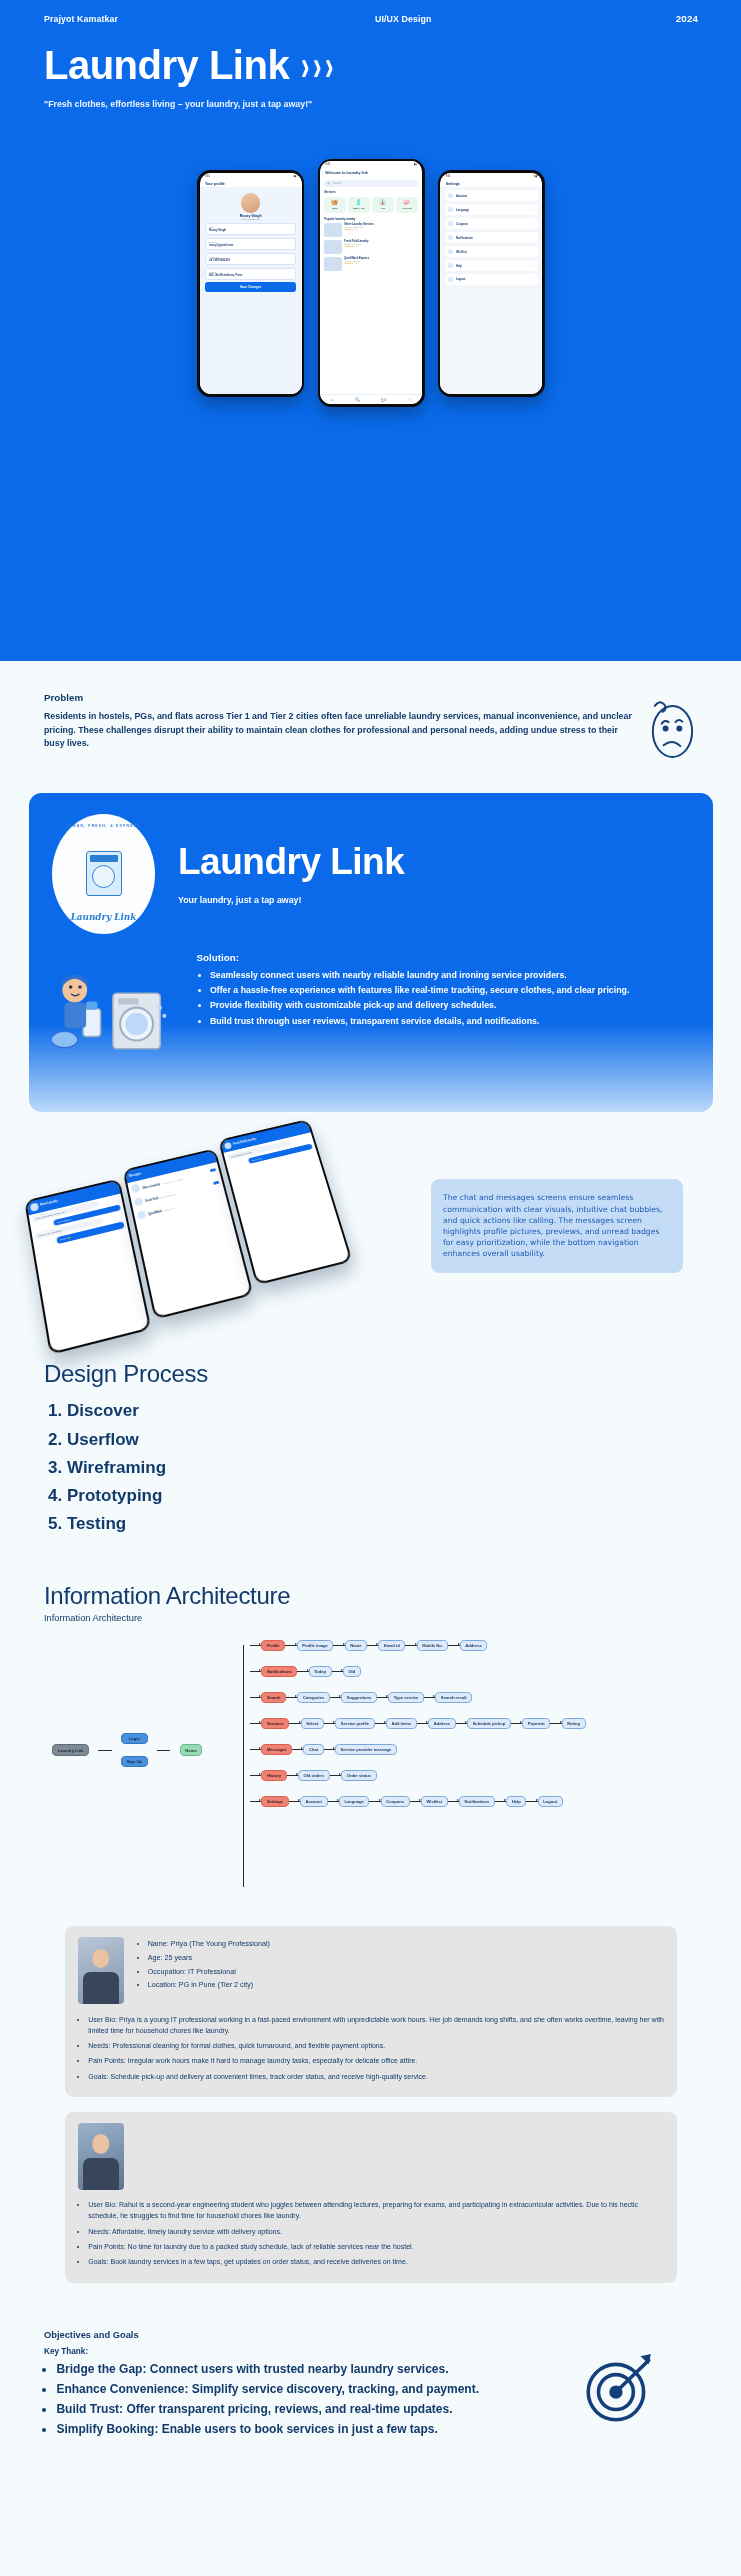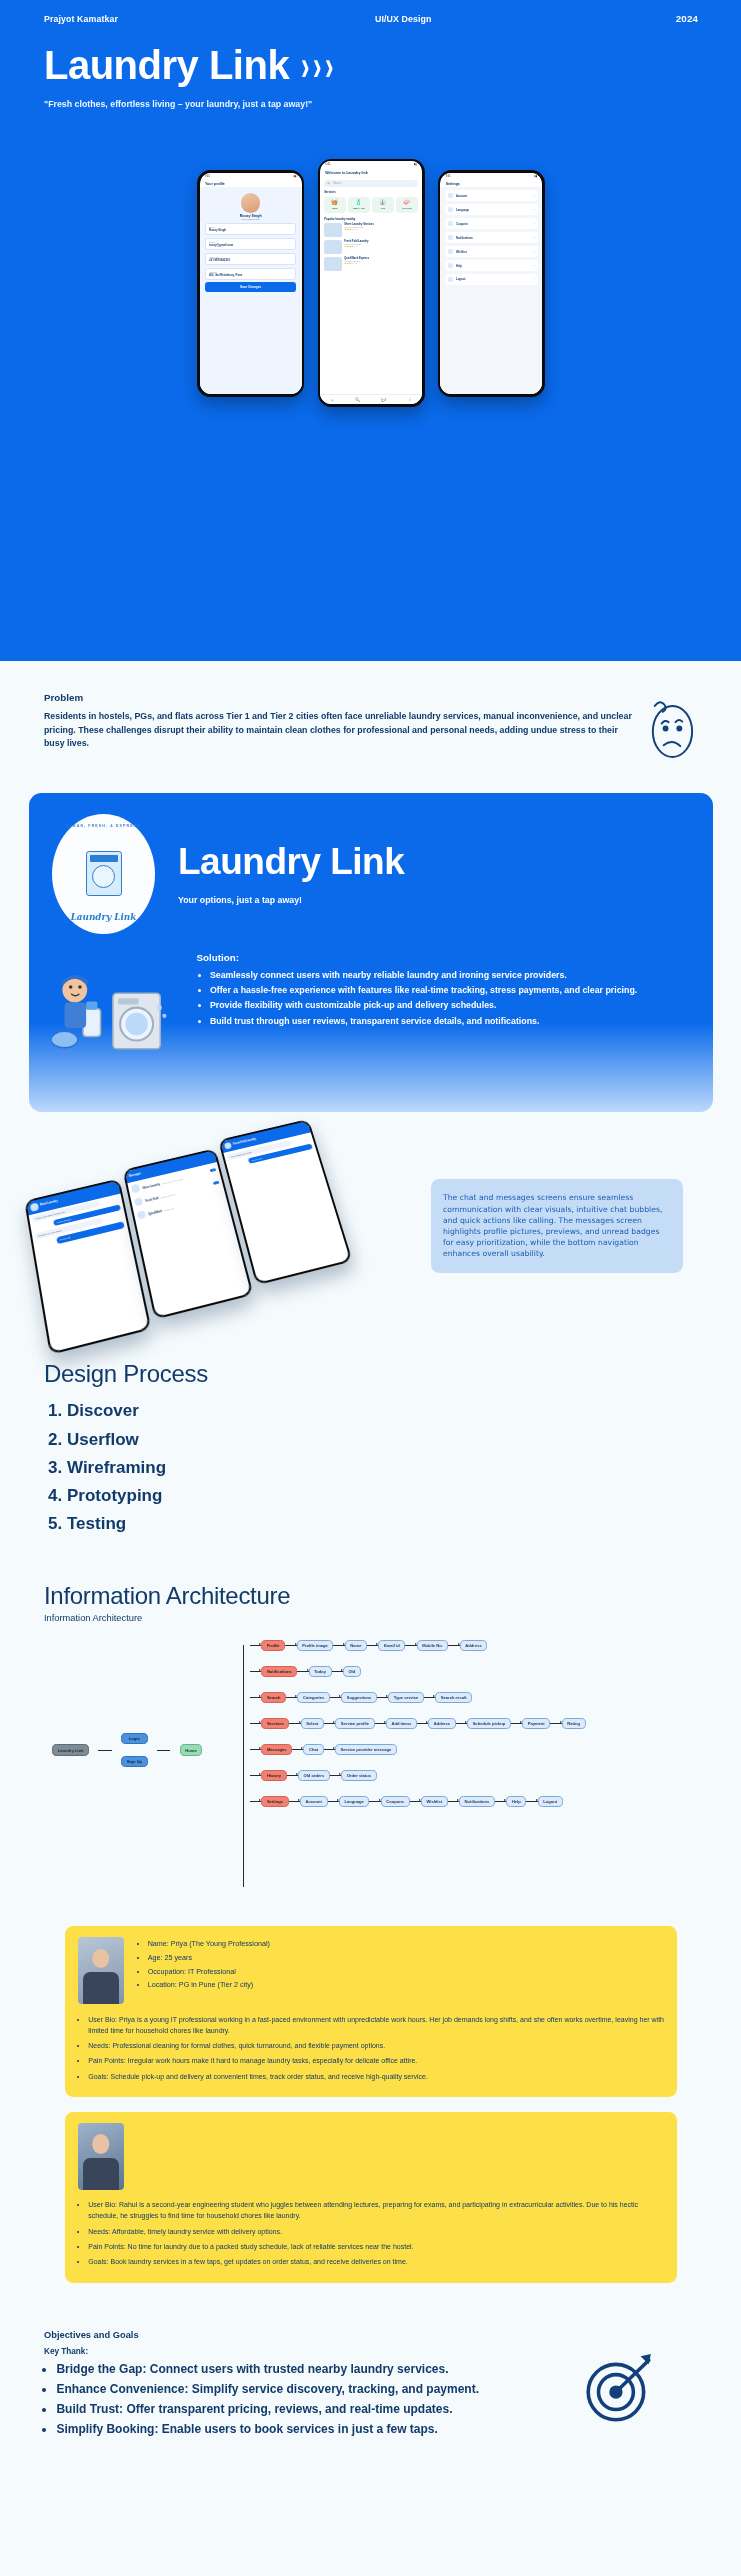--- a/index.html
+++ b/index.html
@@ -257,21 +257,21 @@
     border-left:2.6px solid #2b2b2b; border-top:1.8px solid transparent; border-bottom:1.8px solid transparent;
   }
   .ia-trunk {
     position:absolute; left:199px; top:12.4px; width:0.8px; height:242px; background:#2b2b2b;
   }
 
   
   .up { padding:20.6px 44px 10.3px; }
   .up h2 { font-size:24px; font-weight:400; letter-spacing:-0.3px; margin-bottom:11.3px; }
   .persona {
-    background:#fde047; border-radius:8.2px; padding:11.3px 13.4px;
+    background:#e5e5e5; border-radius:8.2px; padding:11.3px 13.4px;
     margin:0 20.6px 14.4px 20.6px;
   }
   .persona .top { display:flex; gap:13.4px; align-items:flex-start; }
   .ph-img {
     width:46px; height:67px; border-radius:4.1px; flex:0 0 46px;
     background:linear-gradient(160deg,#b9c7d8,#7f93ab);
     position:relative; overflow:hidden;
   }
   .ph-img.f2 { background:linear-gradient(160deg,#9db3cb,#5d7490); }
   .ph-img .head { position:absolute; left:50%; top:11.3px; transform:translateX(-50%);
@@ -502,21 +502,21 @@
         <div class="logo-badge">
           <div class="ring-txt">CLEAN, FRESH, &amp; EXPRESS</div>
           <div class="wm">
             <div class="panel"></div>
             <div class="drum"></div>
           </div>
           <div class="script">Laundry Link</div>
         </div>
         <div class="sol-head">
           <h2>Laundry Link</h2>
-          <div class="sub">Your options, just a tap away!</div>
+          <div class="sub">Your laundry, just a tap away!</div>
         </div>
       </div>
 
       <div class="sol-body">
         <svg class="mascot" viewBox="0 0 250 200">
           <rect x="118" y="80" width="92" height="108" rx="8" fill="#dfe6ee" stroke="#9fb0c2" stroke-width="3"></rect>
           <circle cx="164" cy="140" r="32" fill="#eef4fb" stroke="#9fb0c2" stroke-width="4"></circle>
           <circle cx="164" cy="140" r="22" fill="#bcd9fb"></circle>
           <rect x="128" y="90" width="40" height="12" rx="3" fill="#b9c6d4"></rect>
           <rect x="60" y="110" width="34" height="54" rx="6" fill="#e8f2ff" stroke="#9fb0c2" stroke-width="3"></rect>
@@ -528,21 +528,21 @@
           <circle cx="36" cy="68" r="3.5" fill="#2b3c52"></circle>
           <circle cx="54" cy="68" r="3.5" fill="#2b3c52"></circle>
           <path d="M38 82 q7 6 14 0" fill="none" stroke="#2b3c52" stroke-width="3" stroke-linecap="round"></path>
           <circle cx="208" cy="108" r="5" fill="#bcd9fb" opacity=".9"></circle>
           <circle cx="218" cy="124" r="4" fill="#bcd9fb" opacity=".9"></circle>
         </svg>
         <div class="sol-list">
           <h3>Solution:</h3>
           <ul>
             <li>Seamlessly connect users with nearby reliable laundry and ironing service providers.</li>
-            <li>Offer a hassle-free experience with features like real-time tracking, stress payments, and clear pricing.</li>
+            <li>Offer a hassle-free experience with features like real-time tracking, secure clothes, and clear pricing.</li>
             <li>Provide flexibility with customizable pick-up and delivery schedules.</li>
             <li>Build trust through user reviews, transparent service details, and notifications.</li>
           </ul>
         </div>
       </div>
     </div>
   </section>
 
   <section class="chat-sec">
     <div class="chat-mocks">

